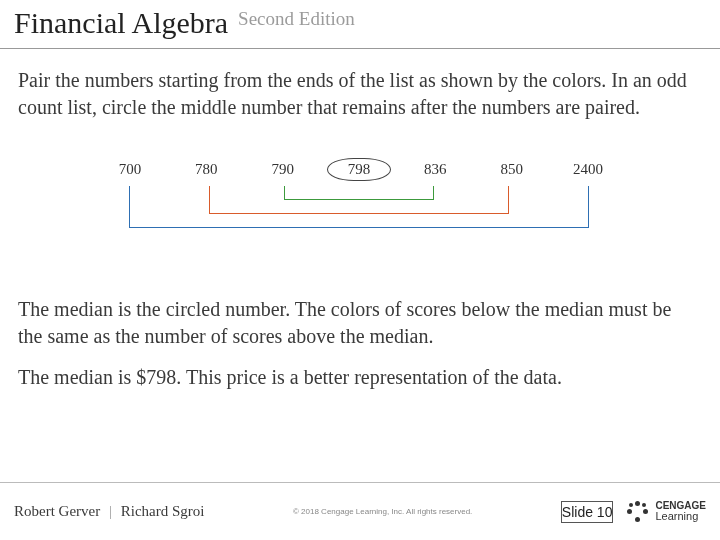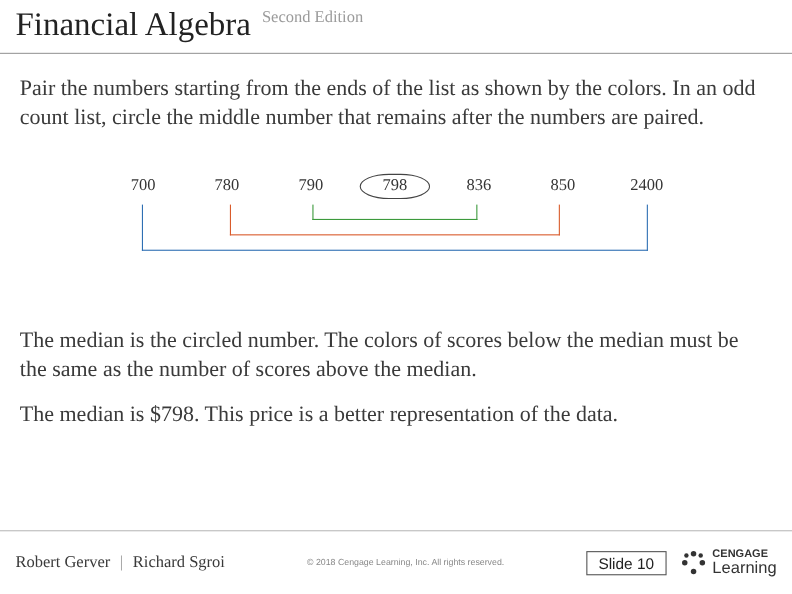--- a/index.html
+++ b/index.html
@@ -15,21 +15,21 @@
     padding: 6px 14px 8px 14px;
     border-bottom: 1px solid #999;
   }
   .title {
     font-size: 30px;
     color: #222;
     font-weight: 400;
     display: inline;
   }
   .edition {
-    font-size: 15px;
+    font-size: 19px;
     color: #9b9b9b;
     margin-left: 6px;
     vertical-align: top;
     position: relative;
     top: 2px;
   }
   .content {
     padding: 18px 20px 10px 18px;
   }
   .para {
@@ -104,21 +104,21 @@
     text-align: center;
     font-size: 8px;
     color: #888;
     font-family: Arial, sans-serif;
   }
   .slide-num {
     font-family: Arial, sans-serif;
     font-size: 14px;
     color: #222;
     border: 1px solid #555;
-    padding: 2px 10px;
+    padding: 2px 0;
     margin-right: 14px;
     background: #fff;
   }
   .brand {
     display: flex;
     align-items: center;
     gap: 6px;
   }
   .brand-mark {
     width: 22px;
@@ -139,21 +139,21 @@
   .brand-mark .d6 { left: 15px; top: 2px; width:4px;height:4px;}
   .brand-text {
     font-family: Arial, sans-serif;
     font-size: 10px;
     line-height: 1;
     color: #333;
     font-weight: bold;
   }
   .brand-text .sub {
     font-weight: normal;
-    font-size: 15px;
+    font-size: 11px;
     display: block;
   }
 </style>
 </head>
 <body>
 
 <div class="header">
   <span class="title">Financial Algebra</span>
   <span class="edition">Second Edition</span>
 </div>

